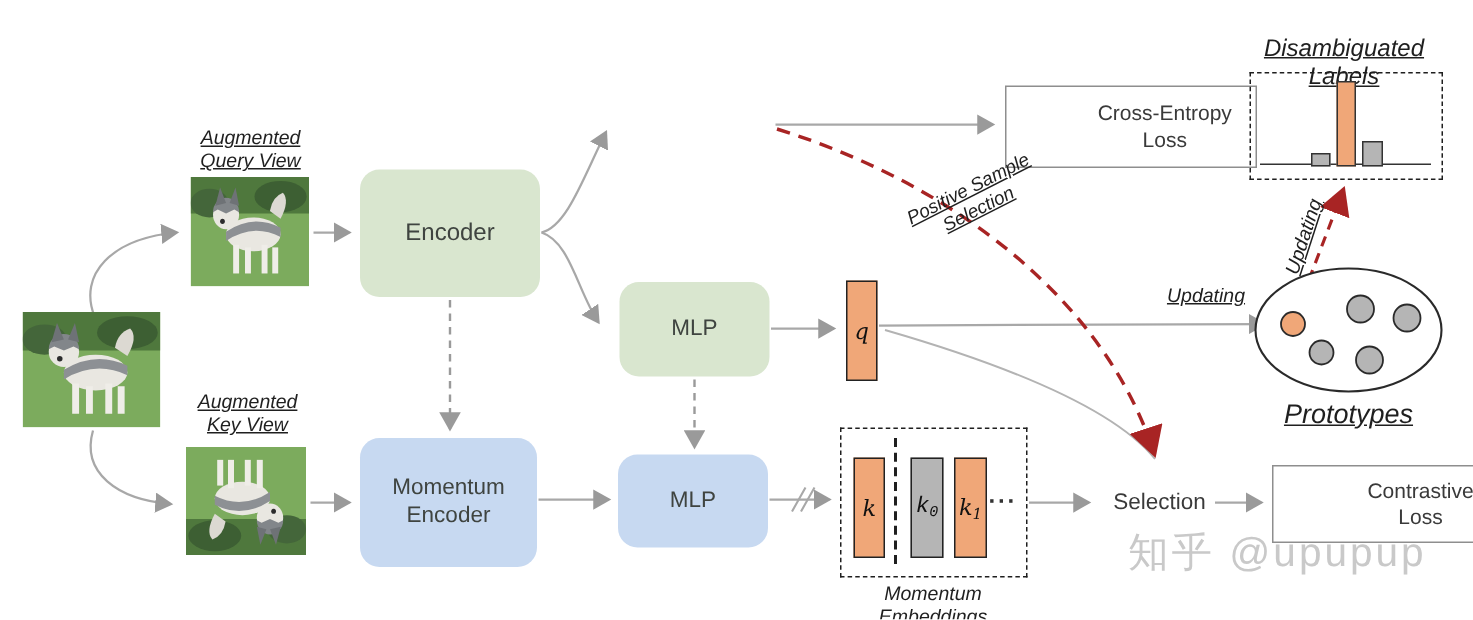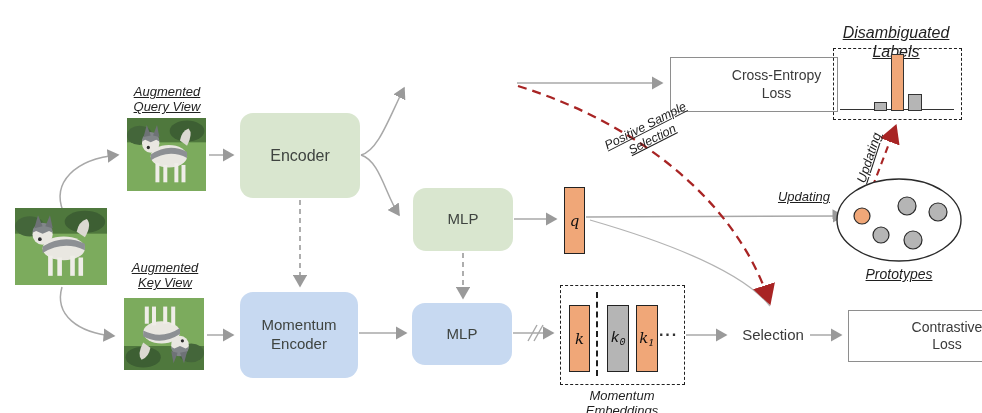--- a/index.html
+++ b/index.html
@@ -212,29 +212,32 @@
 
   <div class="abs hand" style="left:828px;top:24px;width:136px;font-size:16px;">
     <u>Disambiguated Labels</u>
   </div>
   <div class="dashedbox" style="left:833px;top:48px;width:127px;height:70px;"></div>
   <div class="abs" style="left:840px;top:109px;width:114px;border-top:1.4px solid #333;z-index:3;"></div>
   <div class="minibar" style="left: 874px; width: 11px; height: 7px; top: 102px; background: rgb(181, 181, 181);"></div>
   <div class="minibar" style="left: 891px; width: 11px; height: 55px; top: 54px; background: rgb(240, 167, 120);"></div>
   <div class="minibar" style="left: 908px; width: 12px; height: 15px; top: 94px; background: rgb(181, 181, 181);"></div>
 
-  <div class="abs hand" style="left:849px;top:266px;width:100px;font-size:14px;">
+  <div class="abs hand" style="left:849px;top:266px;width:100px;font-size:18px;">
     <u>Prototypes</u>
   </div>
 
   <div class="abs hand" style="left:595px;top:118px;width:108px;font-size:12.5px;transform:rotate(-27deg);">
     <u>Positive Sample</u><br>
     <u>Selection</u>
   </div>
   <div class="abs hand" style="left:776px;top:189px;width:56px;">
     <u>Updating</u>
   </div>
   <div class="abs hand" style="left:840px;top:150px;width:58px;transform:rotate(-72deg);">
     <u>Updating</u>
   </div>
 
+  <div id="watermark" style="left:752px;top:350px;">
+    <span>知乎 @upupup</span>
+  </div>
 
 </div>
 
 </body></html>

